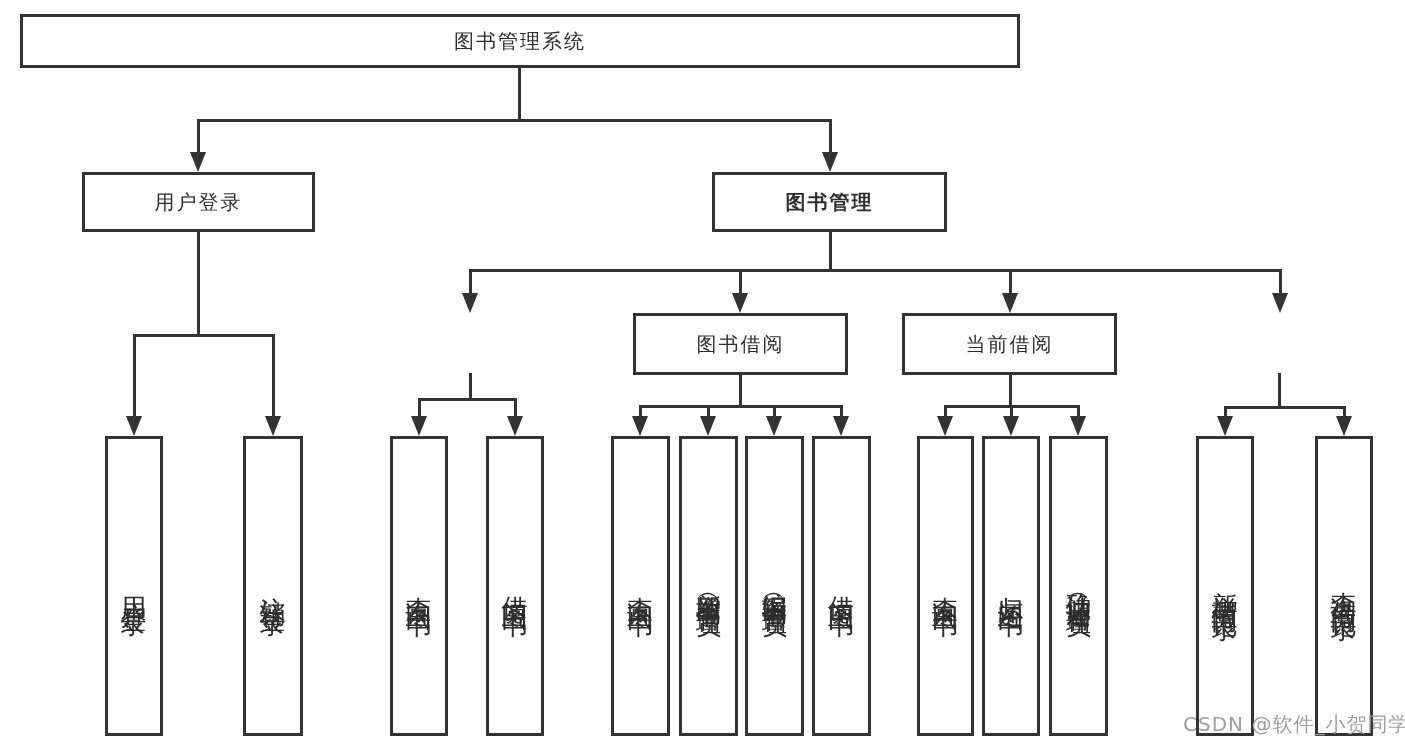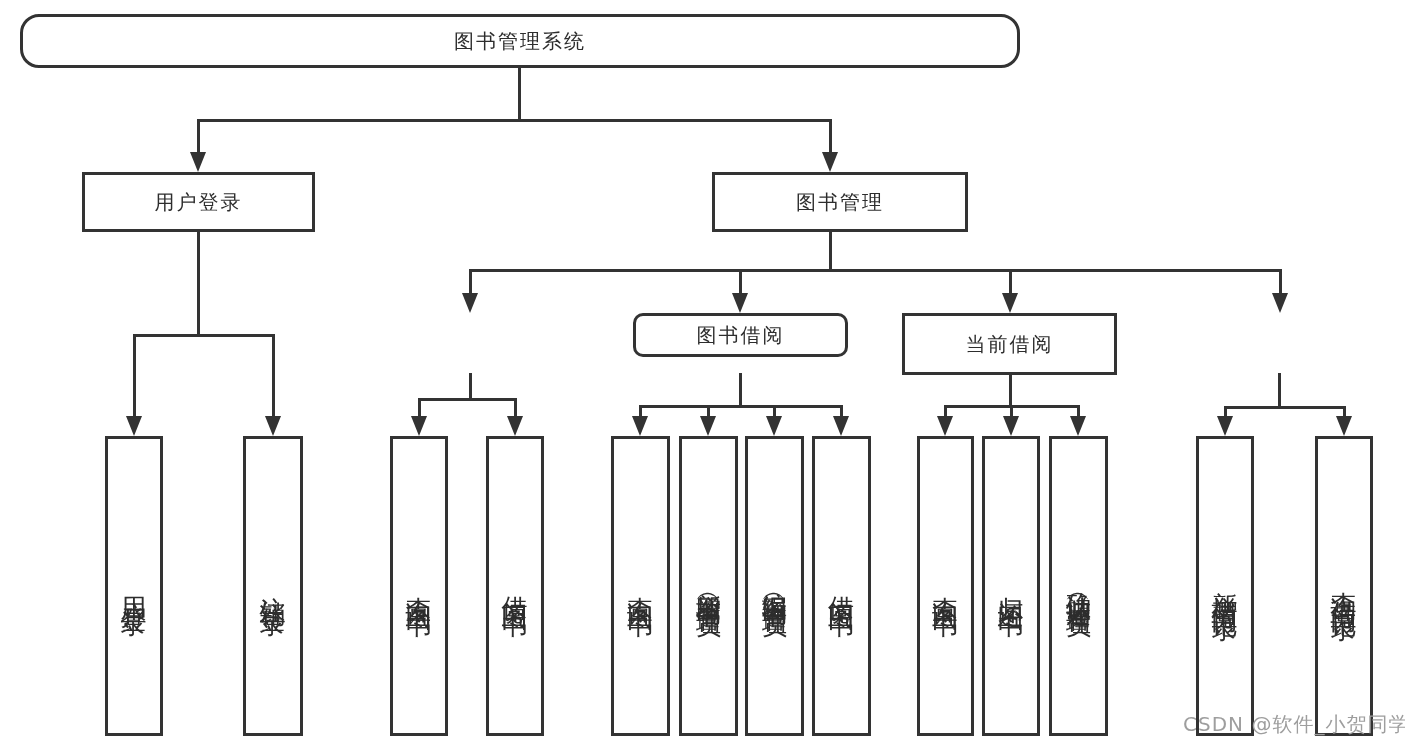--- a/index.html
+++ b/index.html
@@ -65,35 +65,35 @@
     font-size: 20px;
     letter-spacing: 1px;
     white-space: nowrap;
   }
 </style>
 </head>
 <body>
 
 <div class="canvas">
 
-  <div class="box" style="left:20px; top:14px; width:1000px; height:54px;border-radius:19px;">
+  <div class="box" style="left:20px; top:14px; width:1000px; height:54px;">
     <span>图书管理系统</span>
   </div>
 
   <div class="vline" style="left:518px; top:67px; height:54px;"></div>
   <div class="hline" style="left:197px; top:119px; width:635px;"></div>
   <div class="vline" style="left:197px; top:119px; height:35px;"></div>
   <div class="arrow" style="left:190px; top:152px;"></div>
   <div class="vline" style="left:829px; top:119px; height:35px;"></div>
   <div class="arrow" style="left:822px; top:152px;"></div>
 
   <div class="box" style="left:82px; top:172px; width:233px; height:60px;">
     <span>用户登录</span>
   </div>
-  <div class="box" style="left:712px; top:172px; width:256px; height:60px;">
+  <div class="box" style="left:712px; top:172px; width:235px; height:60px;font-weight:bold;">
     <span>图书管理</span>
   </div>
 
   <div class="vline" style="left:197px; top:230px; height:106px;"></div>
   <div class="hline" style="left:133px; top:334px; width:142px;"></div>
   <div class="vline" style="left:133px; top:334px; height:84px;"></div>
   <div class="arrow" style="left:126px; top:416px;"></div>
   <div class="vline" style="left:272px; top:334px; height:84px;"></div>
   <div class="arrow" style="left:265px; top:416px;"></div>
 
@@ -101,21 +101,21 @@
   <div class="hline" style="left:469px; top:269px; width:813px;"></div>
   <div class="vline" style="left:469px; top:269px; height:26px;"></div>
   <div class="arrow" style="left:462px; top:293px;"></div>
   <div class="vline" style="left:739px; top:269px; height:26px;"></div>
   <div class="arrow" style="left:732px; top:293px;"></div>
   <div class="vline" style="left:1009px; top:269px; height:26px;"></div>
   <div class="arrow" style="left:1002px; top:293px;"></div>
   <div class="vline" style="left:1279px; top:269px; height:26px;"></div>
   <div class="arrow" style="left:1272px; top:293px;"></div>
 
-  <div class="box" style="left:633px; top:313px; width:215px; height:44px;border-radius:10px;">
+  <div class="box" style="left:633px; top:313px; width:215px; height:62px;">
     <span>图书借阅</span>
   </div>
   <div class="box" style="left:902px; top:313px; width:215px; height:62px;">
     <span>当前借阅</span>
   </div>
 
   <div class="vline" style="left:469px; top:373px; height:28px;"></div>
   <div class="hline" style="left:418px; top:398px; width:99px;"></div>
   <div class="vline" style="left:418px; top:398px; height:20px;"></div>
   <div class="arrow" style="left:411px; top:416px;"></div>

